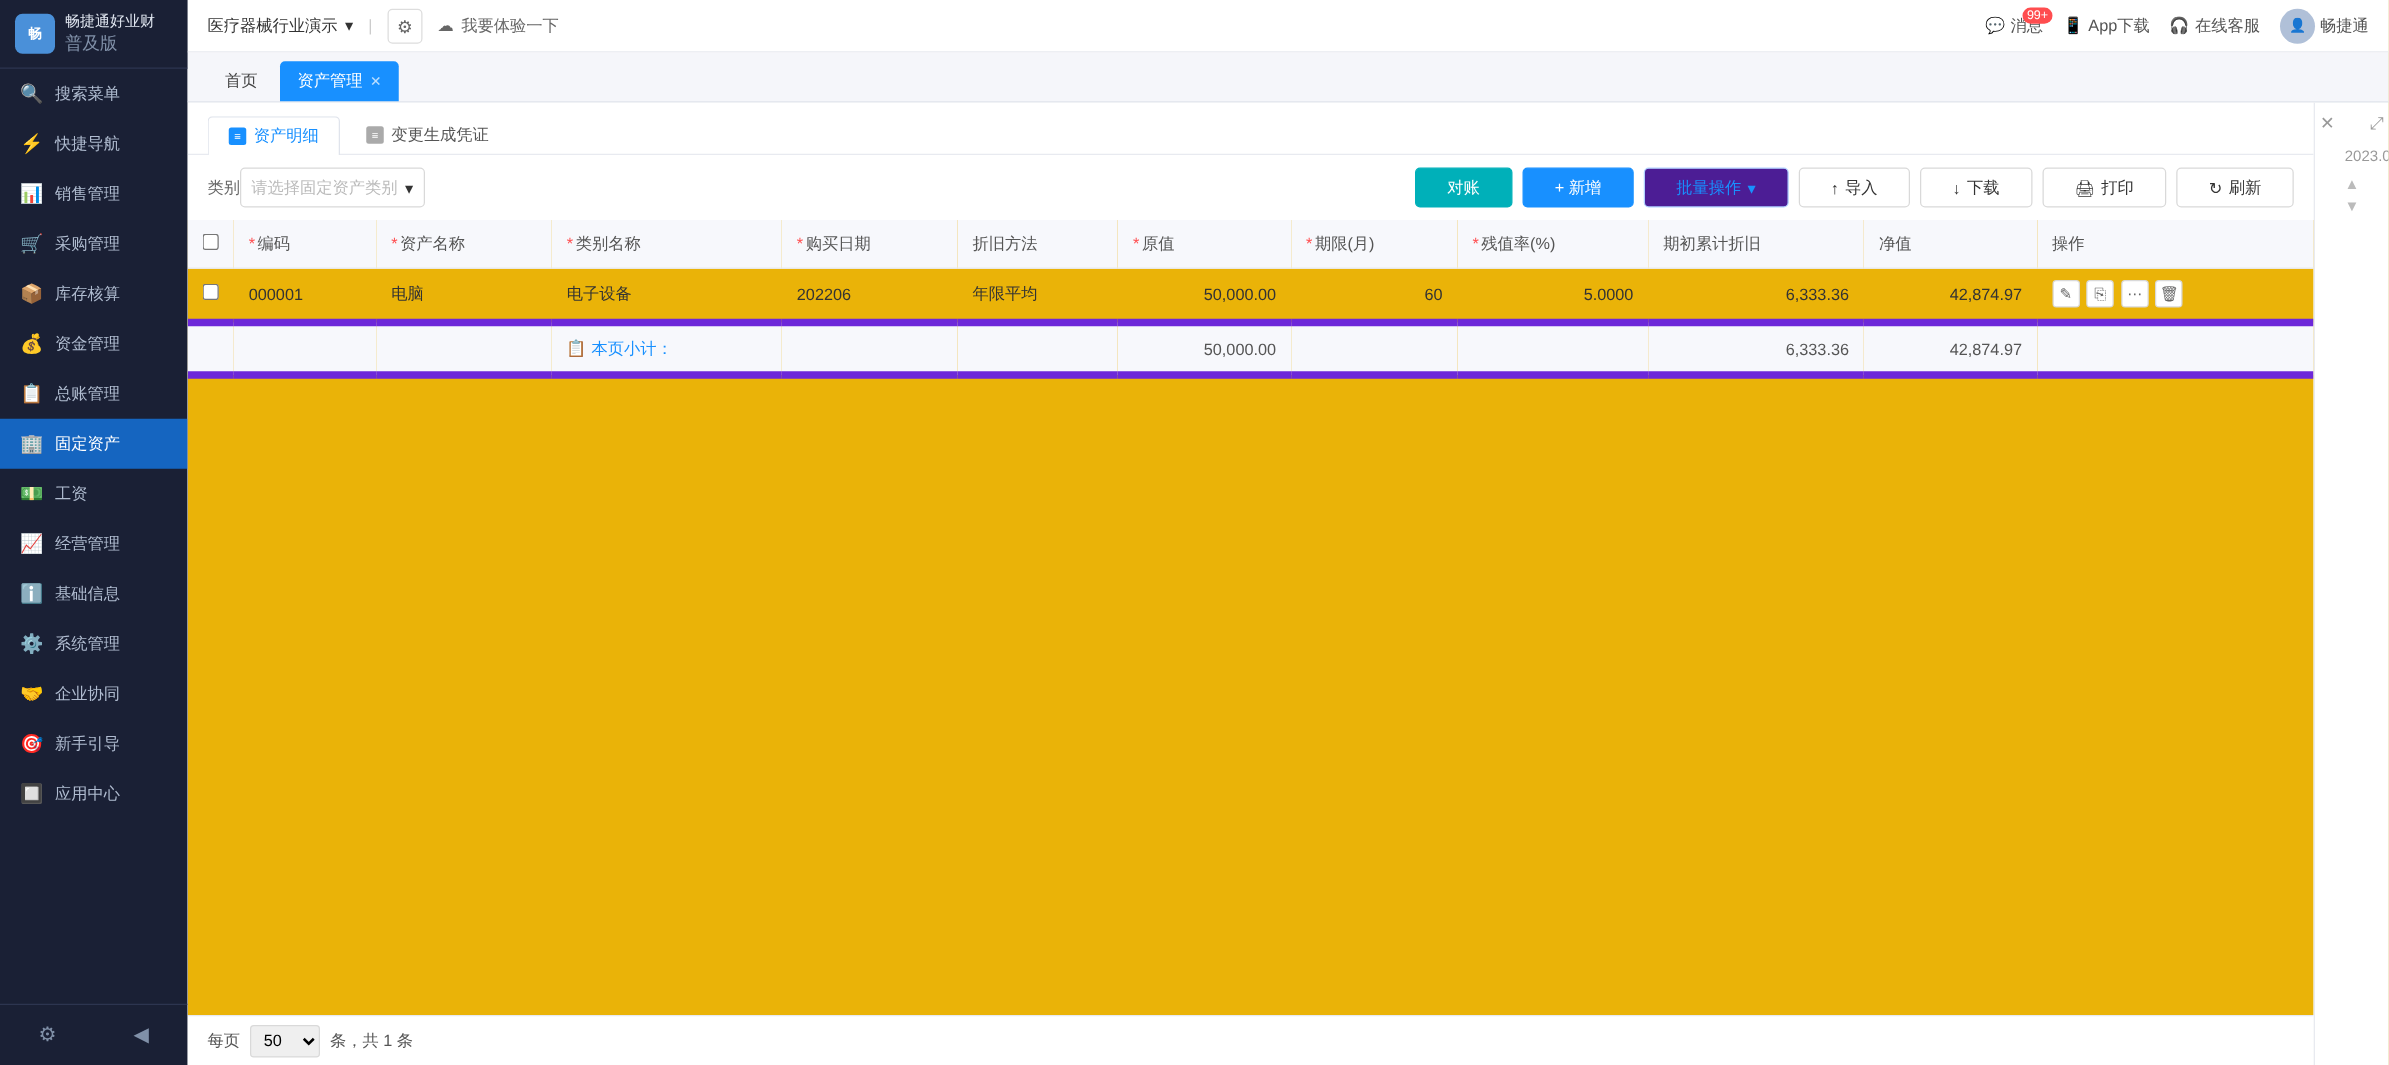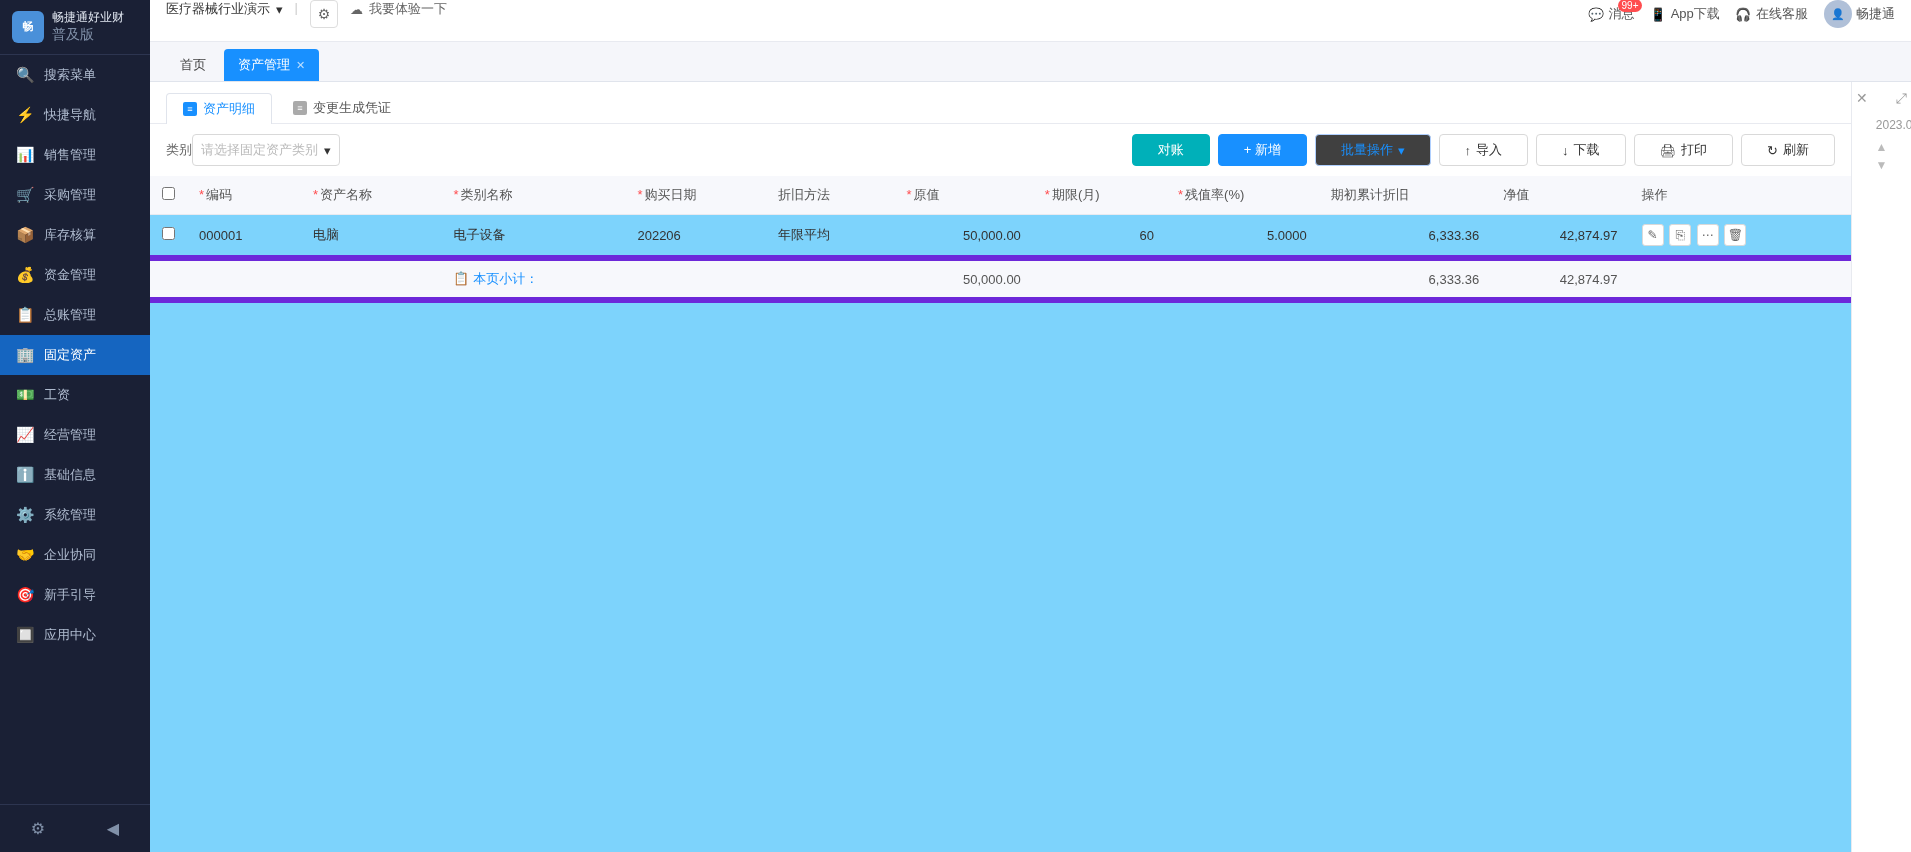--- a/index.html
+++ b/index.html
@@ -65,21 +65,21 @@
       display: flex;
       flex-direction: column;
       overflow: hidden;
     }
 
     
     .topbar {
       background: #fff;
       height: 42px;
       display: flex;
-      align-items: flex-start;
+      align-items: center;
       padding: 0 16px;
       border-bottom: 1px solid #e8eaf0;
       gap: 12px;
       flex-shrink: 0;
     }
     .topbar-company {
       display: flex; align-items: center; gap: 6px;
       font-size: 13px; color: #333;
       cursor: pointer;
     }
@@ -234,21 +234,21 @@
       background: #1890ff;
       color: white;
       border-color: #1890ff;
     }
     .btn-teal {
       background: #00b0b9;
       color: white;
       border-color: #00b0b9;
     }
     .btn-batch {
-      background: #404040;
+      background: #4c1d95;
       color: #1890ff;
       border-color: #b0d0ff;
     }
     .filter-label { font-size: 13px; color: #666; }
     .filter-select {
       height: 32px;
       border: 1px solid #d9d9d9;
       border-radius: 4px;
       padding: 0 8px;
       font-size: 13px;
@@ -256,21 +256,21 @@
       background: #fff;
       cursor: pointer;
       display: flex; align-items: center; gap: 6px;
       min-width: 80px;
     }
 
     
     .table-area {
       flex: 1;
       overflow: auto;
-      background: #7dd3fc;
+      background: #eab308;
     }
     table {
       width: 100%;
       border-collapse: collapse;
     }
     thead tr {
       background: #f7f8fc;
     }
     th {
       padding: 10px 12px;
@@ -610,20 +610,30 @@
   <td></td>
   <td></td>
   <td style="text-align:right;">6,333.36</td>
   <td style="text-align:right;">42,874.97</td>
   <td></td>
 </tr>
             </tbody>
         </table>
       </div>
 
+      <div class="table-footer">
+        <span>每页</span>
+        <select class="page-size-select">
+          <option value="10">10</option>
+          <option value="20">20</option>
+          <option value="50" selected="">50</option>
+          <option value="100">100</option>
+        </select>
+        <span>条，共 1 条</span>
+      </div>
 
     </div>
 
     <div class="right-panel">
       <span class="rp-close">✕</span>
       <span class="rp-expand">⤢</span>
       <div class="year-label" style="margin-top:28px;margin-left:32px;">2023.03</div>
       <div class="rp-arrows">
         <span class="rp-arrow">▲</span>
       </div>

